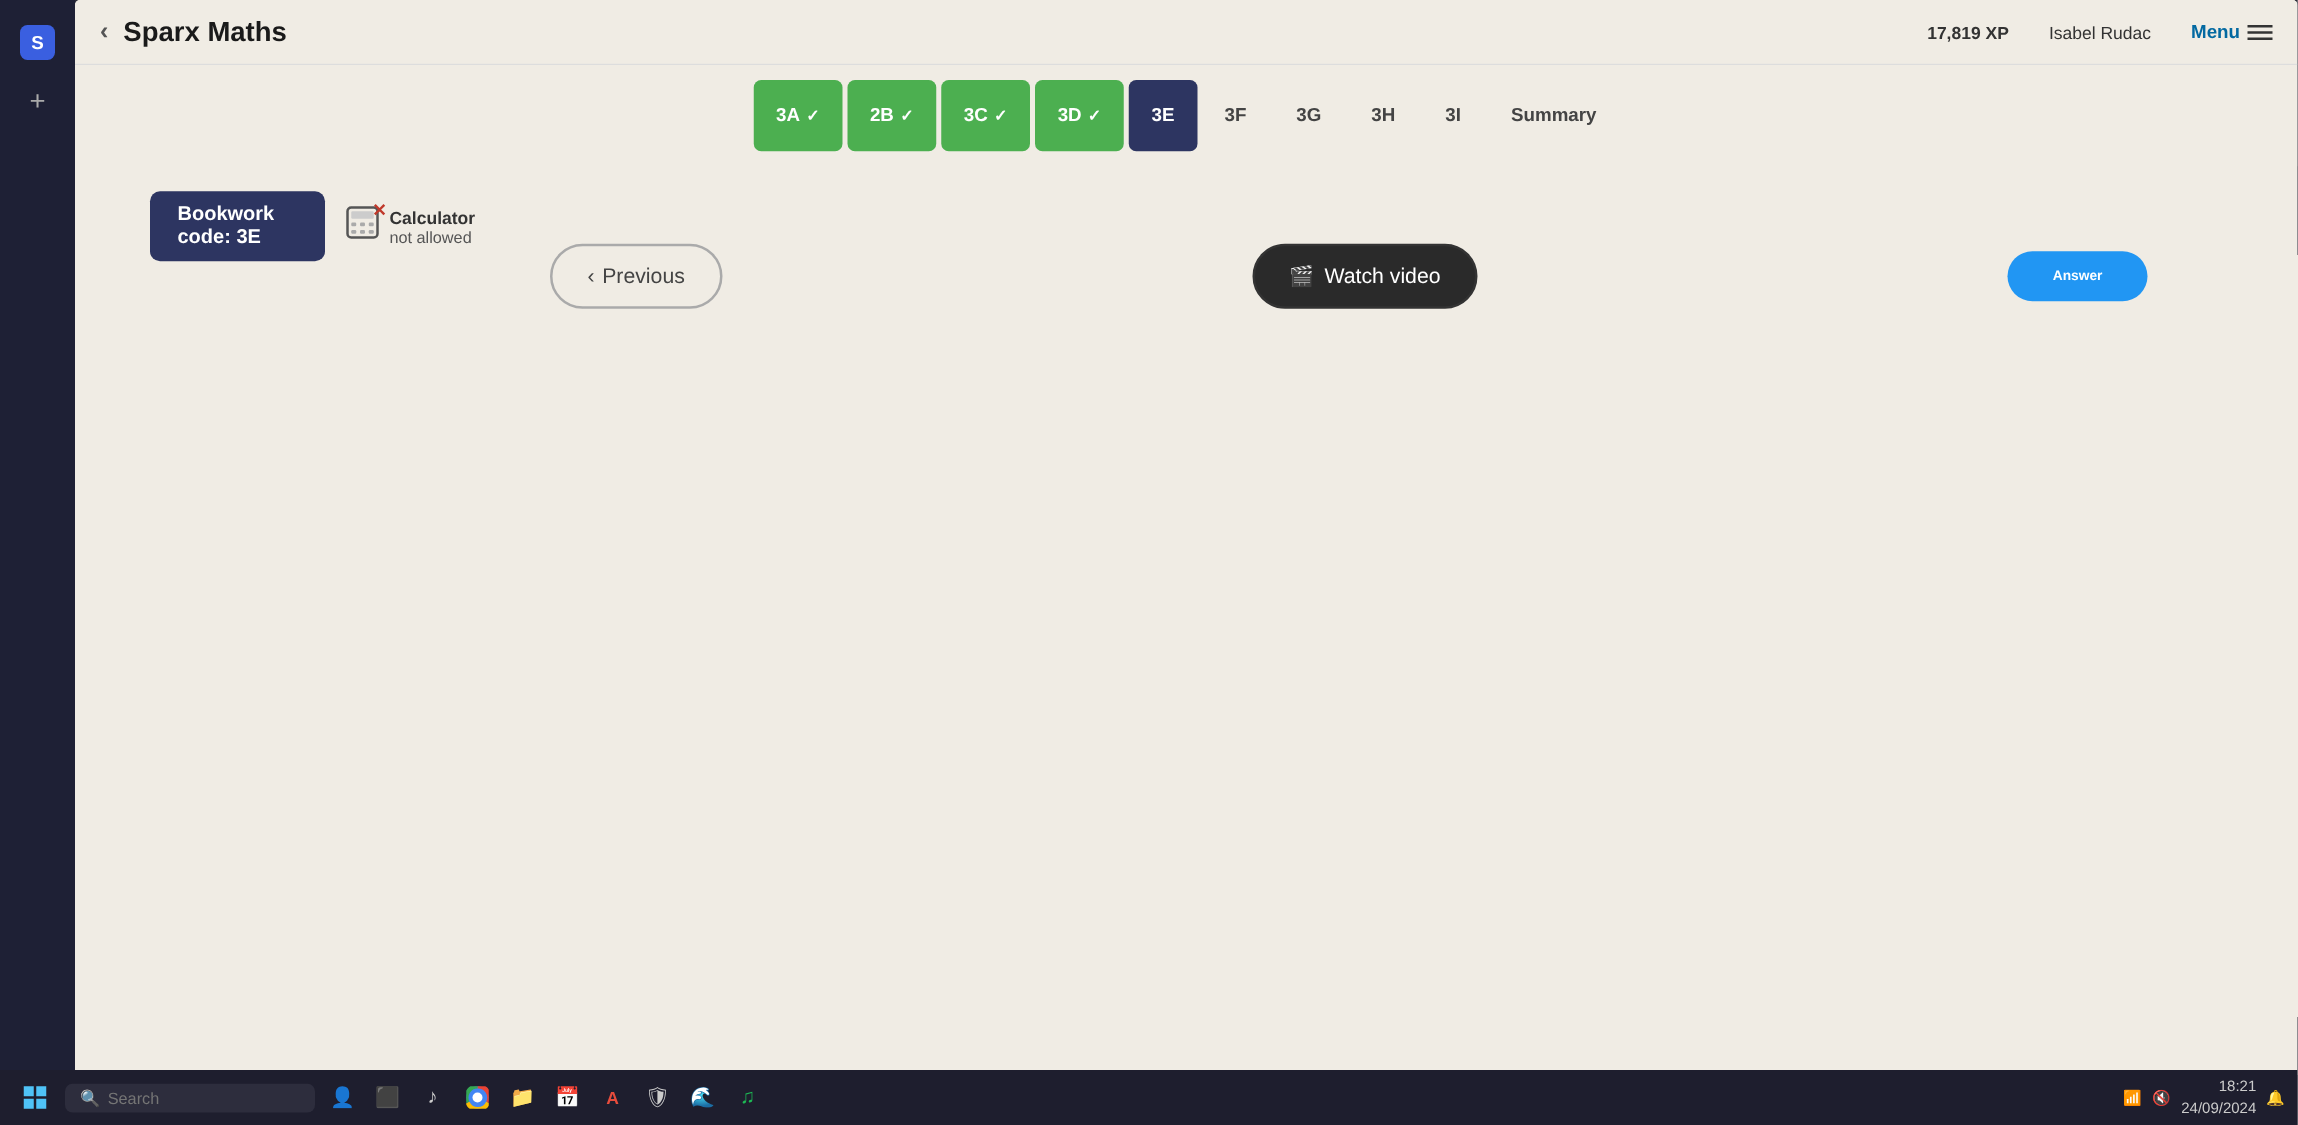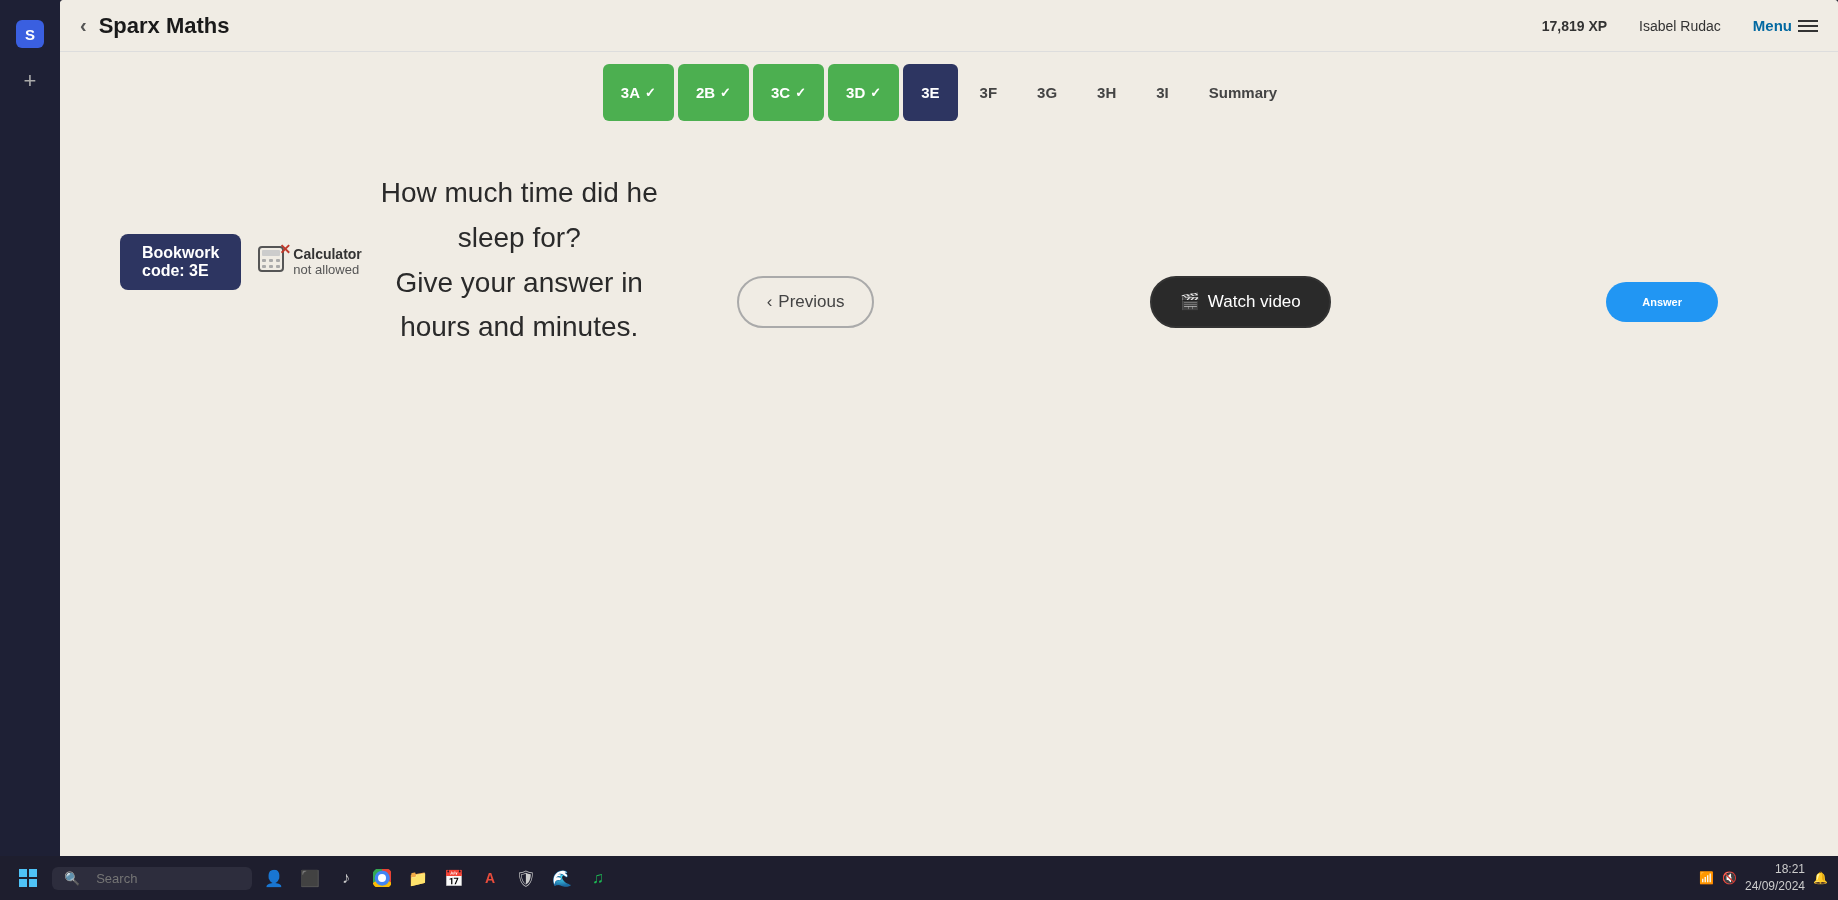--- a/index.html
+++ b/index.html
@@ -325,21 +325,20 @@
       font-size: 13px;
     }
 
     .taskbar-search input {
       background: transparent;
       border: none;
       outline: none;
       color: #ccc;
       font-size: 13px;
       width: 150px;
-      margin-left: 10px;
     }
 
     .taskbar-icons {
       display: flex;
       align-items: center;
       gap: 4px;
     }
 
     .taskbar-icon {
       width: 32px;
@@ -488,24 +487,20 @@
           </div>
           <div>
             <div style="font-size:14px;color:#333;font-weight:600;">Calculator</div>
             <div style="font-size:13px;color:#555;">not allowed</div>
           </div>
         </div>
       </div>
 
       <div class="question-section">
         <br>
-        <div class="question-line2">
-          <div>How much time did he sleep for?</div>
-          <div>Give your answer in hours and minutes.</div>
-        </div>
       </div>
 
       <div class="bottom-nav">
         <button class="prev-btn">
           <span>‹</span>
           <span>Previous</span>
         </button>
         <button class="watch-video-btn">
           <span class="video-icon">🎬</span>
           <span>Watch video</span>

